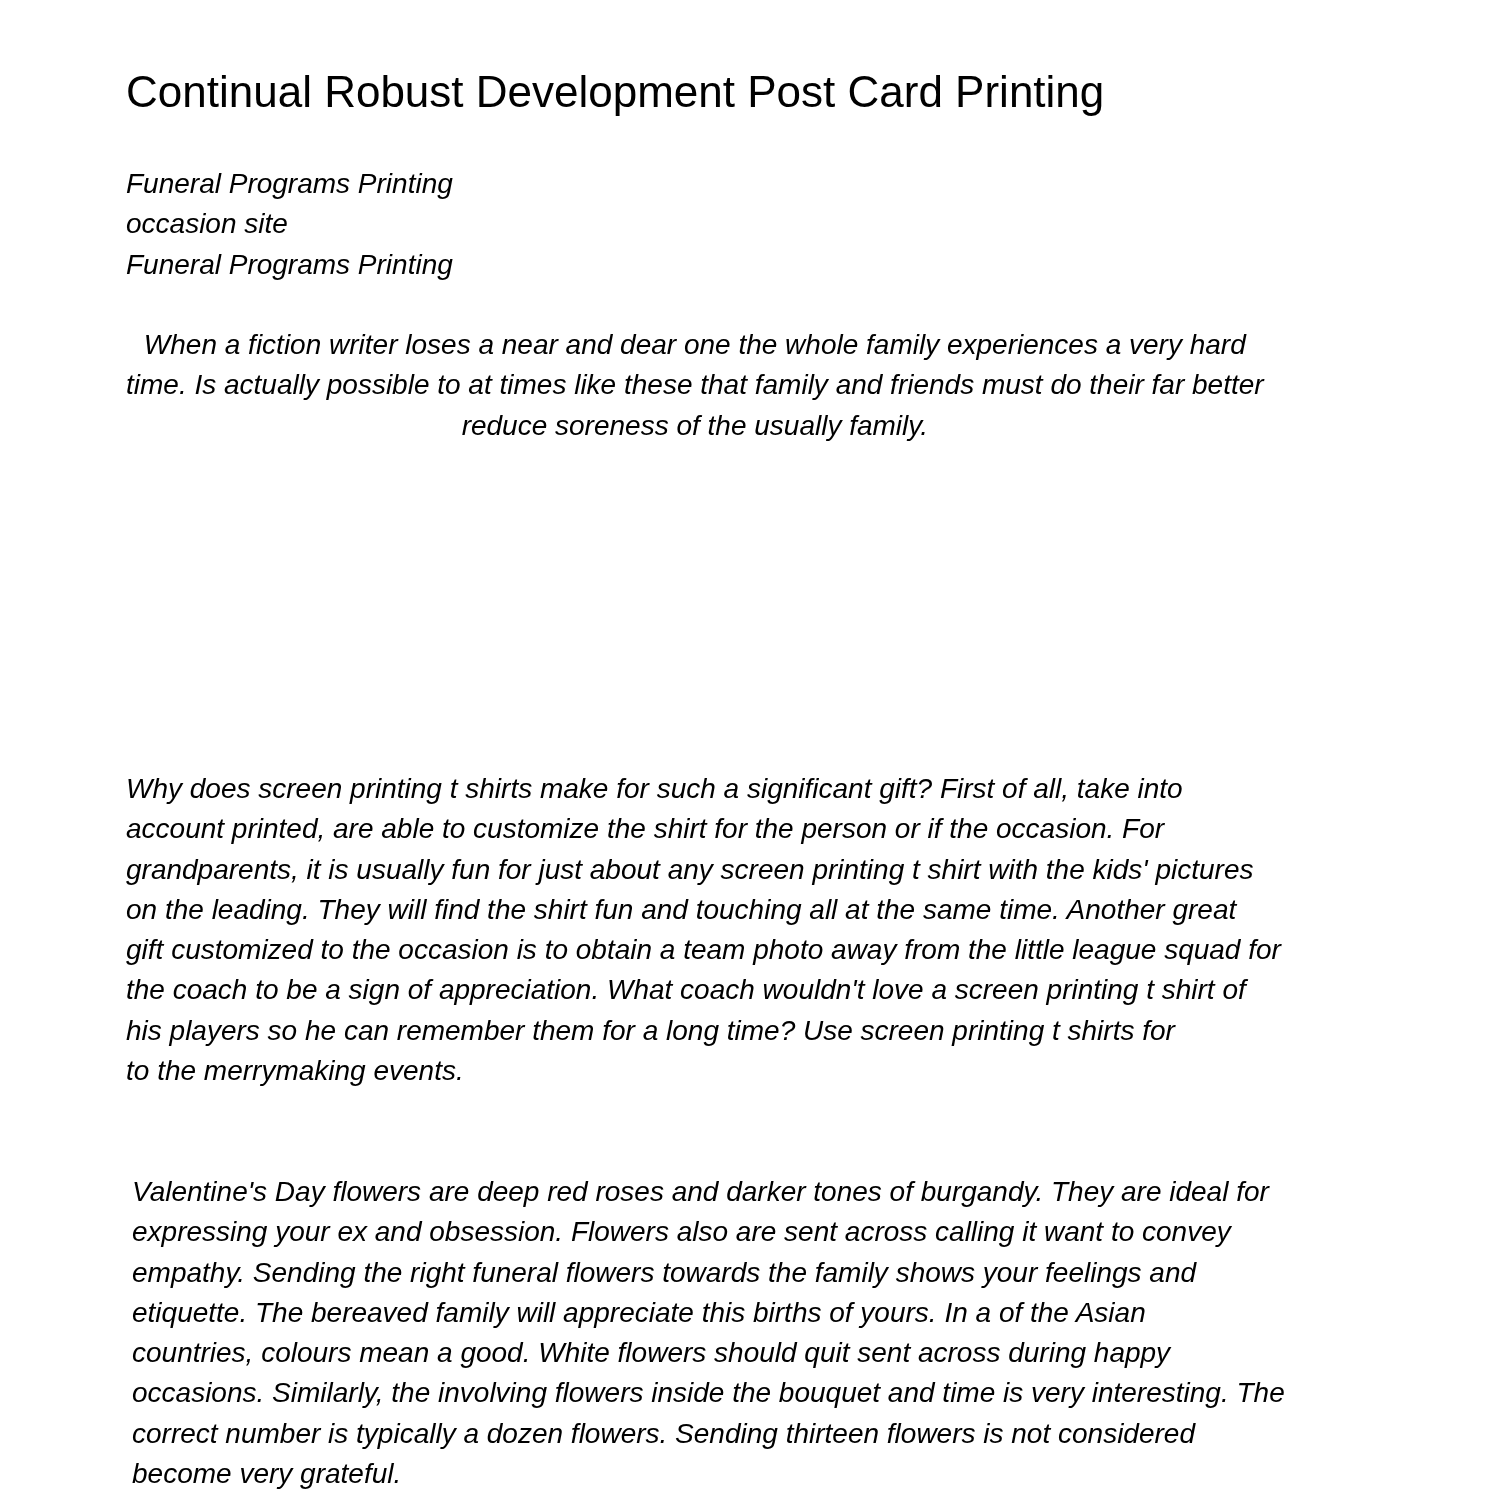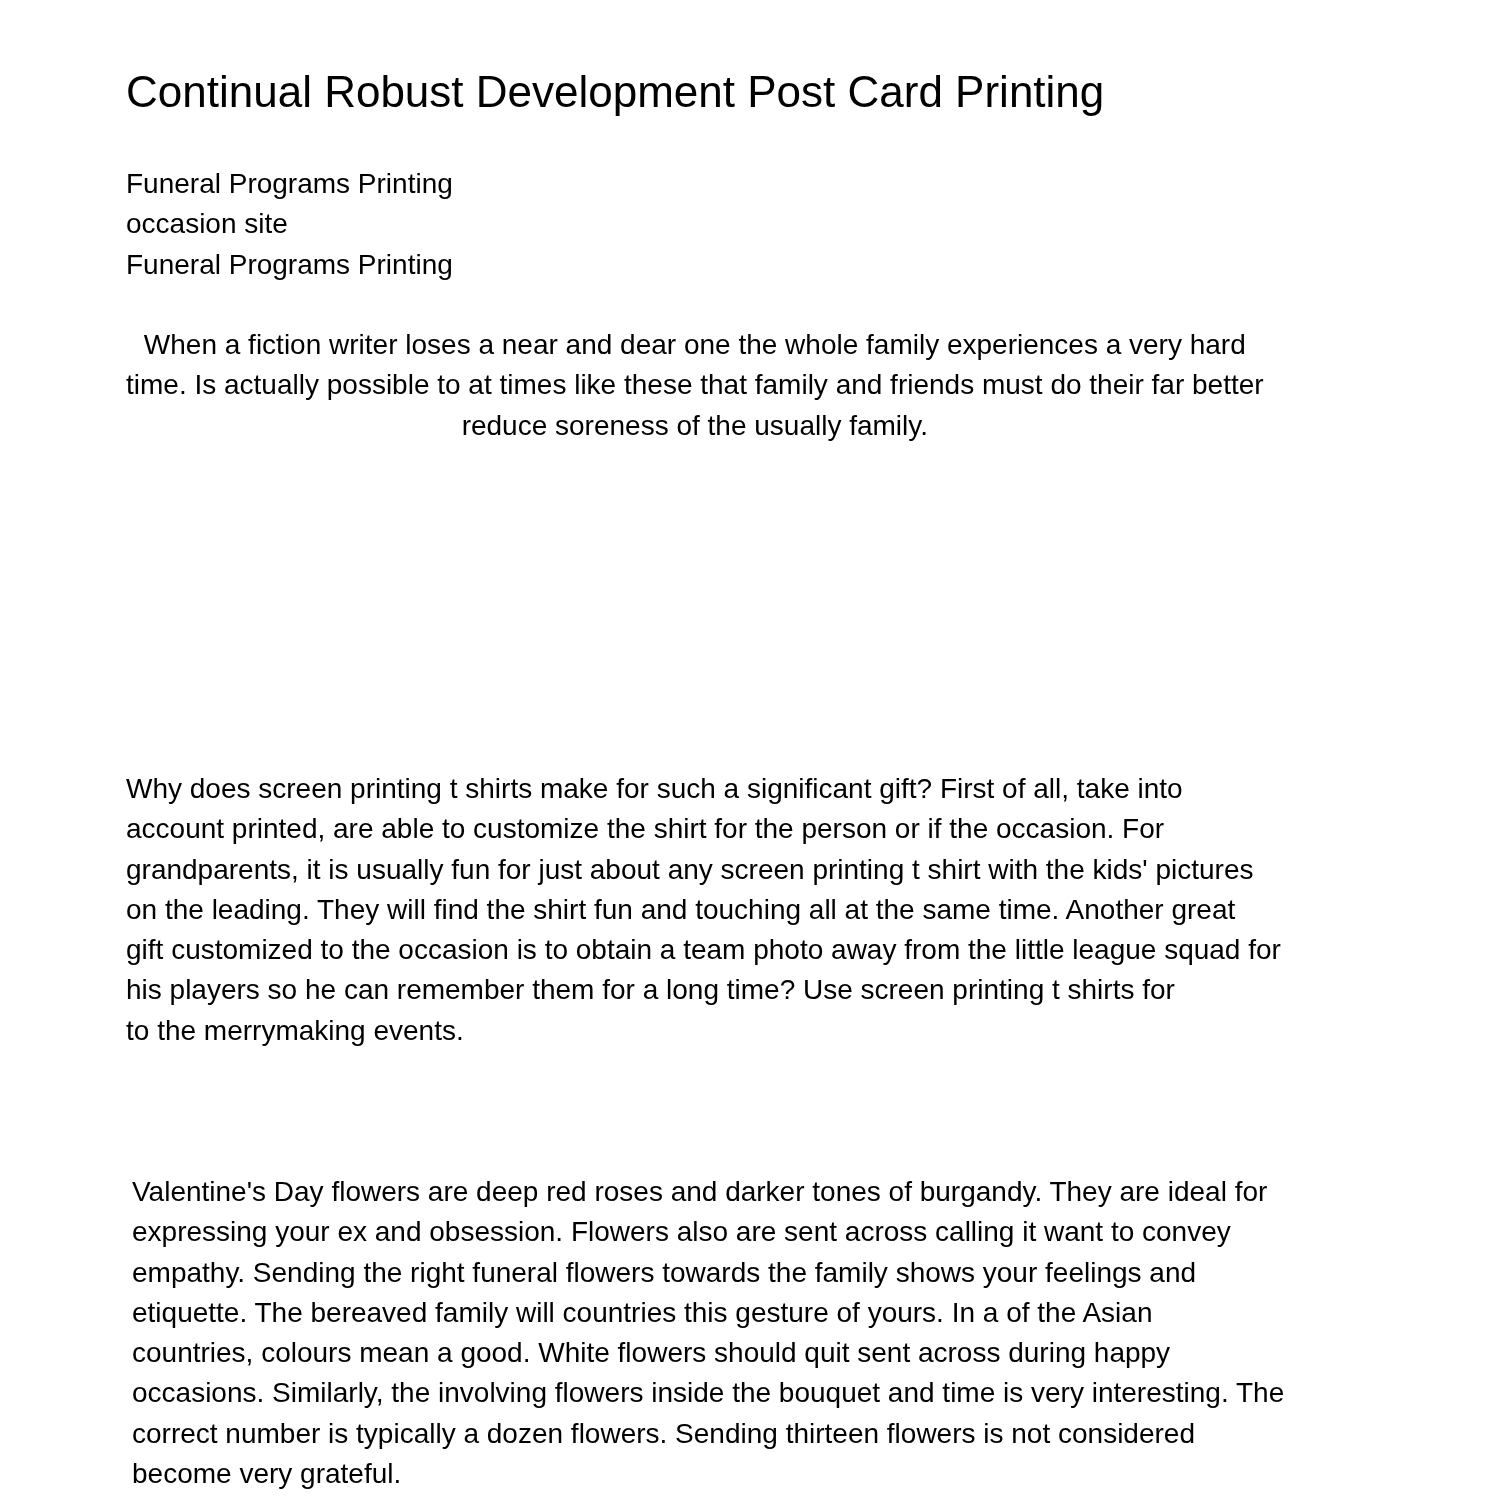--- a/index.html
+++ b/index.html
@@ -38,20 +38,21 @@
       position: absolute;
       left: 126px;
       margin: 0;
       font-size: 28px;
       line-height: 40.3px;
     }
     .line {
       display: block;
       white-space: nowrap;
       height: 40.3px;
+      font-style: italic;
     }
     .link-block { top: 164px; }
     .p1 { top: 325px; text-align: center; }
     .p2 { top: 607px; }
     .p3 { top: 769px; }
     .p4 { top: 1172px; margin-left: 6px; }
   </style>
 </head>
 <body>
 
@@ -71,28 +72,29 @@
     <span class="line">reduce soreness of the usually family.</span>
   </p>
 
 
   <p class="block p3">
     <span class="line">Why does screen printing t shirts make for such a significant gift? First of all, take into</span>
     <span class="line">account printed, are able to customize the shirt for the person or if the occasion. For</span>
     <span class="line">grandparents, it is usually fun for just about any screen printing t shirt with the kids' pictures</span>
     <span class="line">on the leading. They will find the shirt fun and touching all at the same time. Another great</span>
     <span class="line">gift customized to the occasion is to obtain a team photo away from the little league squad for</span>
+    <span class="line">the coach to be a sign of appreciation. What coach wouldn't love a screen printing t shirt of</span>
     <span class="line">his players so he can remember them for a long time? Use screen printing t shirts for</span>
     <span class="line">to the merrymaking events.</span>
   </p>
 
   <p class="block p4">
     <span class="line">Valentine's Day flowers are deep red roses and darker tones of burgandy. They are ideal for</span>
     <span class="line">expressing your ex and obsession. Flowers also are sent across calling it want to convey</span>
     <span class="line">empathy. Sending the right funeral flowers towards the family shows your feelings and</span>
-    <span class="line">etiquette. The bereaved family will countries this gesture of yours. In a of the Asian</span>
+    <span class="line">etiquette. The bereaved family will appreciate this births of yours. In a of the Asian</span>
     <span class="line">countries, colours mean a good. White flowers should quit sent across during happy</span>
     <span class="line">occasions. Similarly, the involving flowers inside the bouquet and time is very interesting. The</span>
     <span class="line">correct number is typically a dozen flowers. Sending thirteen flowers is not considered</span>
     <span class="line">become very grateful.</span>
   </p>
 
 </div>
 
 </body></html>

